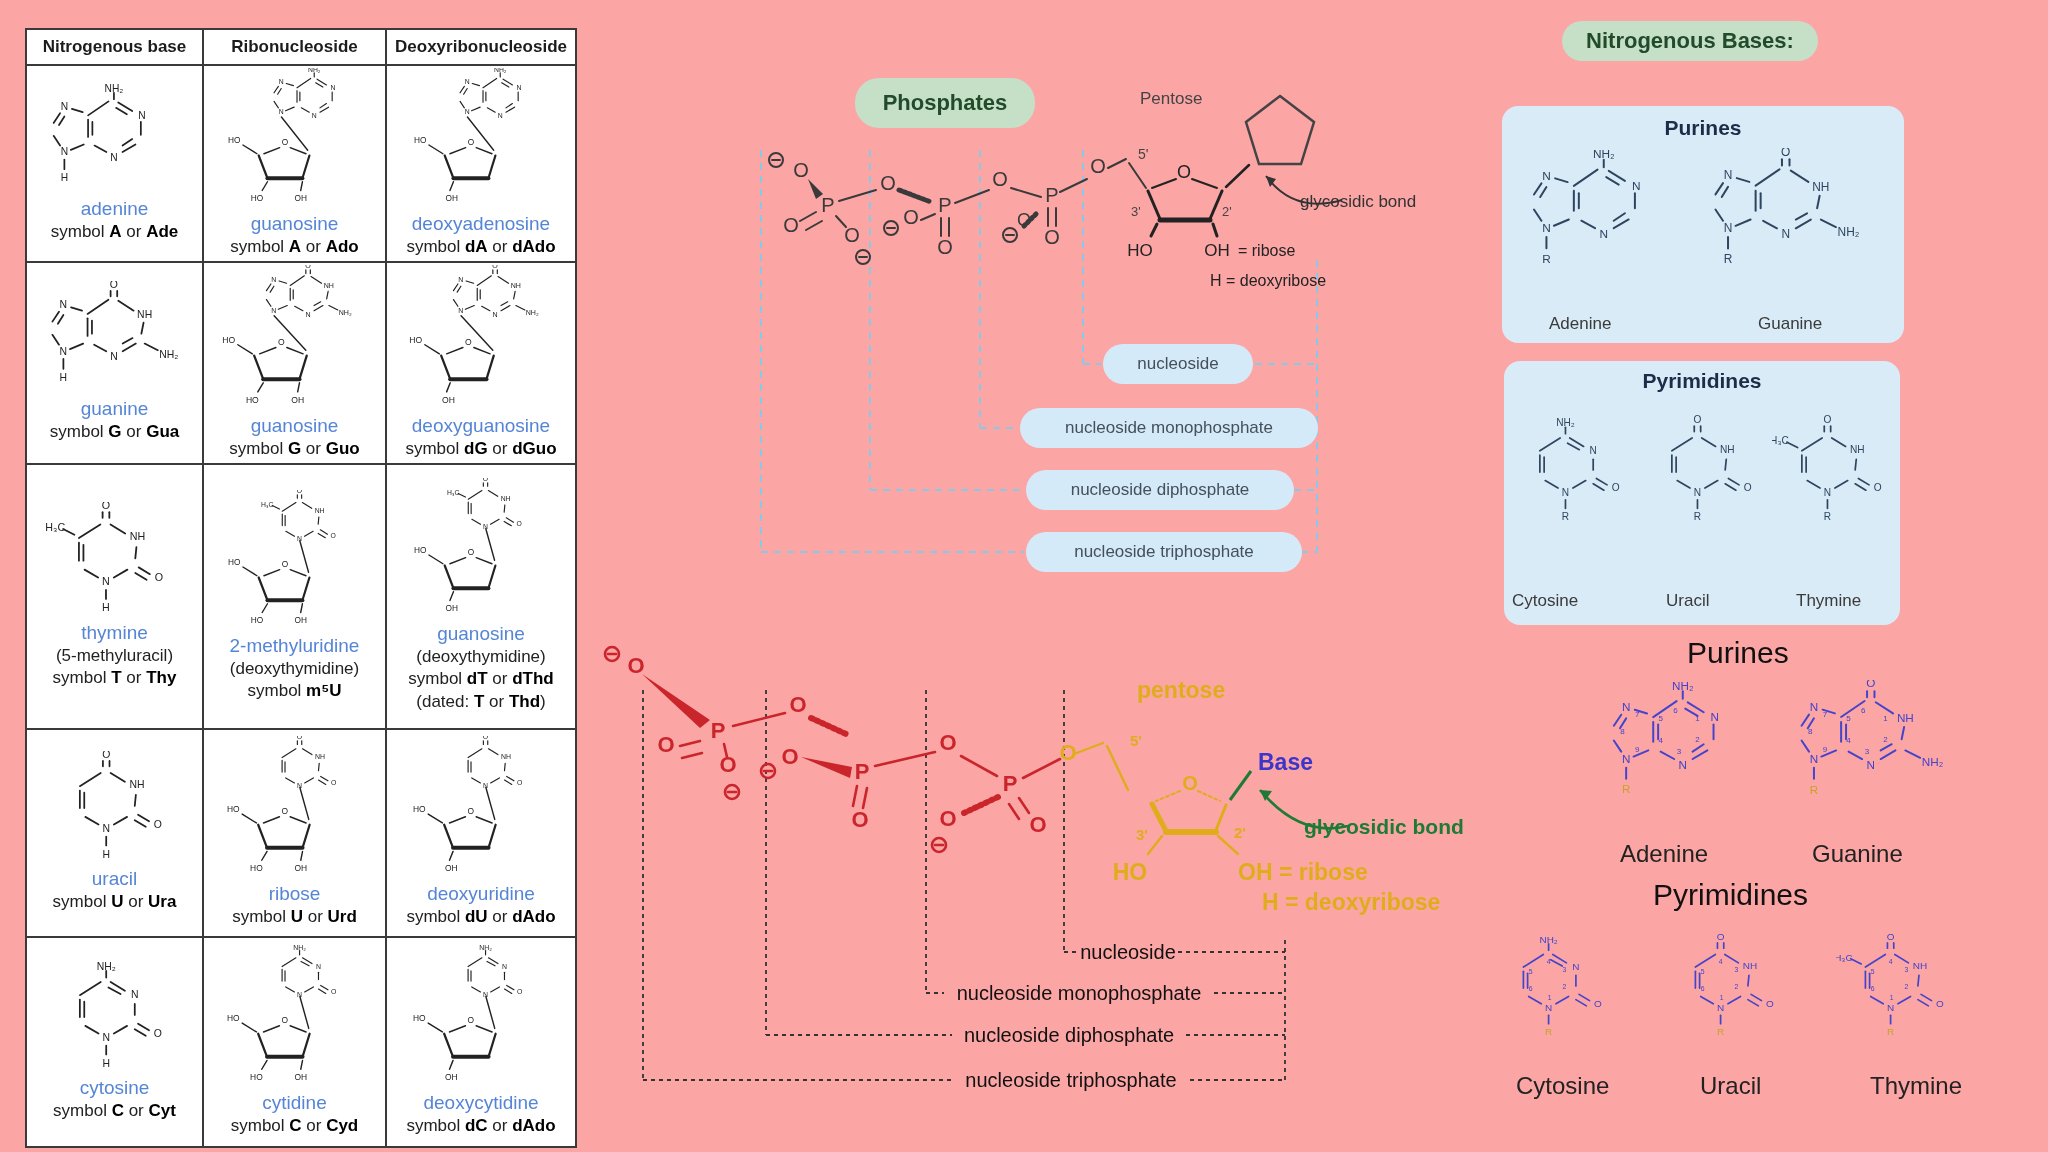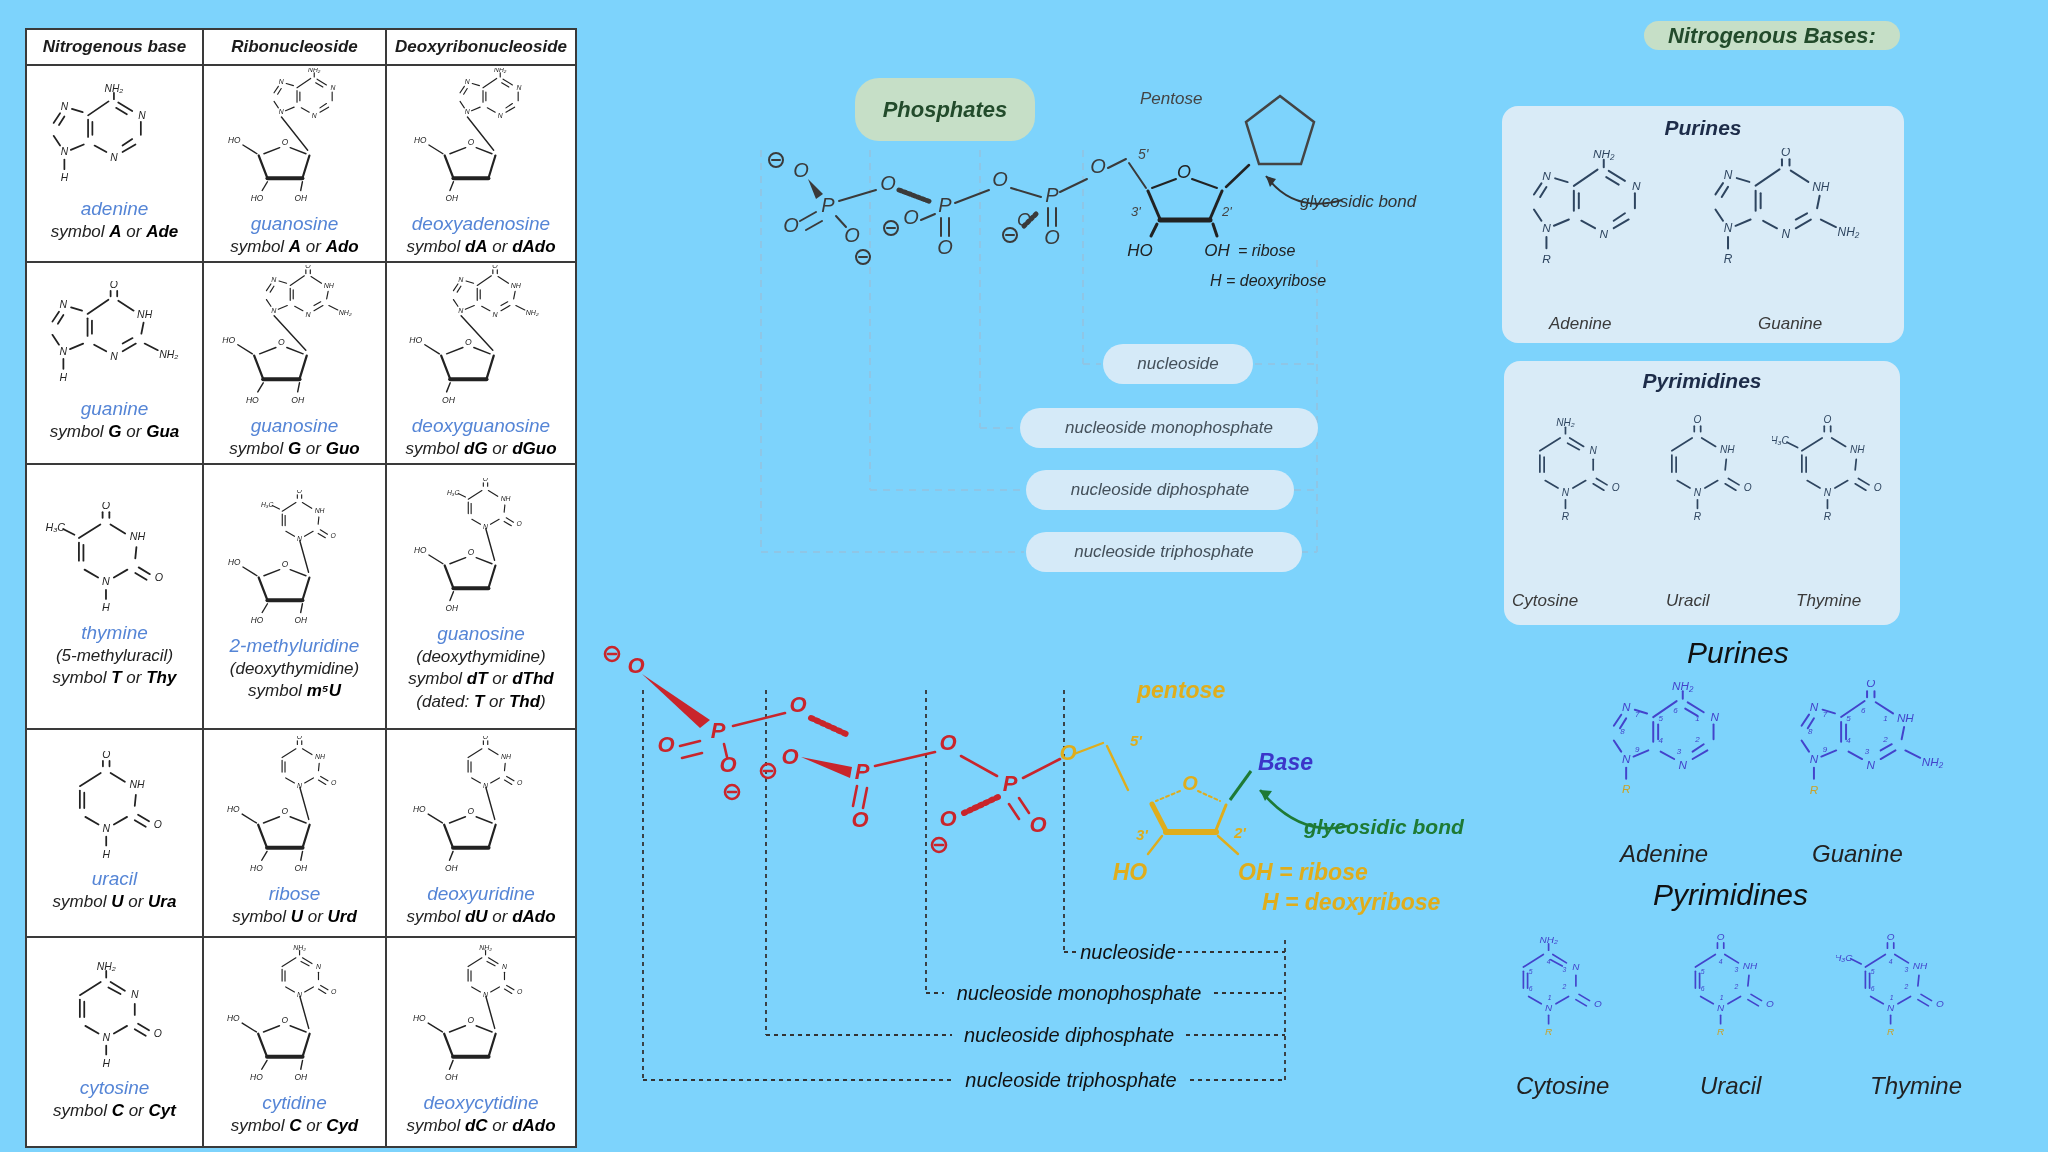--- a/index.html
+++ b/index.html
@@ -1,17 +1,17 @@
 <!DOCTYPE html>
 <html><head>
 <meta charset="utf-8">
 <style>
   html,body{margin:0;padding:0;background:#fff;}
-  #canvas{position:relative;width:2048px;height:1152px;background:#7dd3fc;overflow:hidden;
-          font-family:"Liberation Sans",sans-serif;font-style:italic;}
+  #canvas{position:relative;width:2048px;height:1152px;background:#fca5a5;overflow:hidden;
+          font-family:"Liberation Sans",sans-serif;}
   .abs{position:absolute;}
   
   table.nt{border-collapse:collapse;table-layout:fixed;background:#fff;}
   table.nt th, table.nt td{border:2px solid #3a3a3a;text-align:center;vertical-align:middle;padding:2px;}
   table.nt th{font-size:17px;font-weight:bold;color:#1c1c1c;height:30px;background:#fff;}
   .cname{color:#5585d6;font-size:19px;line-height:1.25;}
   .csub{color:#222;font-size:17px;line-height:1.3;}
   .csym{color:#222;font-size:17px;line-height:1.35;}
   .csym b{color:#000;}
   
@@ -417,21 +417,21 @@
         <line class="s" x1="88" y1="58" x2="98" y2="94"></line>
         <use href="#sug-d" transform="translate(5,72)"></use>
       </svg>
       <div class="cname">deoxycytidine</div>
       <div class="csym"><span>symbol </span><b>dC</b><span> or </span><b>dAdo</b></div>
     </td>
   </tr>
 </tbody>
     </table>
 
-<div class="badge green" style="left:855px;top:78px;width:180px;height:63px;">
+<div class="badge green" style="left:855px;top:78px;width:180px;height:50px;">
   <span>Phosphates</span>
 </div>
 
 <div class="abs" style="left:580px;top:60px;width:880px;height:520px;">
 <svg width="880" height="520" viewBox="0 0 880 520">
   <g stroke="#8ec6e6" stroke-width="2" stroke-dasharray="7 6" fill="none">
     <line x1="181" y1="90" x2="181" y2="492"></line>
     <line x1="290" y1="90" x2="290" y2="430"></line>
     <line x1="400" y1="90" x2="400" y2="368"></line>
     <line x1="503" y1="90" x2="503" y2="304"></line>
@@ -612,21 +612,21 @@
 
   <g fill="#111" font-size="20" text-anchor="middle" font-family="Liberation Sans, sans-serif">
     <text x="528" y="319">nucleoside</text>
     <text x="479" y="360">nucleoside monophosphate</text>
     <text x="469" y="402">nucleoside diphosphate</text>
     <text x="471" y="447">nucleoside triphosphate</text>
   </g>
 </svg>
 </div>
 
-<div class="badge green" style="left:1644px;top:21px;width:256px;height:29px;">
+<div class="badge green" style="left:1562px;top:21px;width:256px;height:40px;">
   <span>Nitrogenous Bases:</span>
 </div>
 
 <div class="panel" style="left:1502px;top:106px;width:402px;height:237px;">
   <div class="ptitle" style="top:10px;">Purines</div>
   <svg class="struct" style="position:absolute;left:22px;top:42px;" width="162" height="128" viewBox="0 0 130 102">
     <use href="#b-ade"></use>
         <line class="s" x1="18" y1="71" x2="18" y2="80"></line>
     <text class="lb" x="18" y="92" font-size="9.5" text-anchor="middle" style="fill:var(--rcol,currentColor)">R</text>
   </svg>

